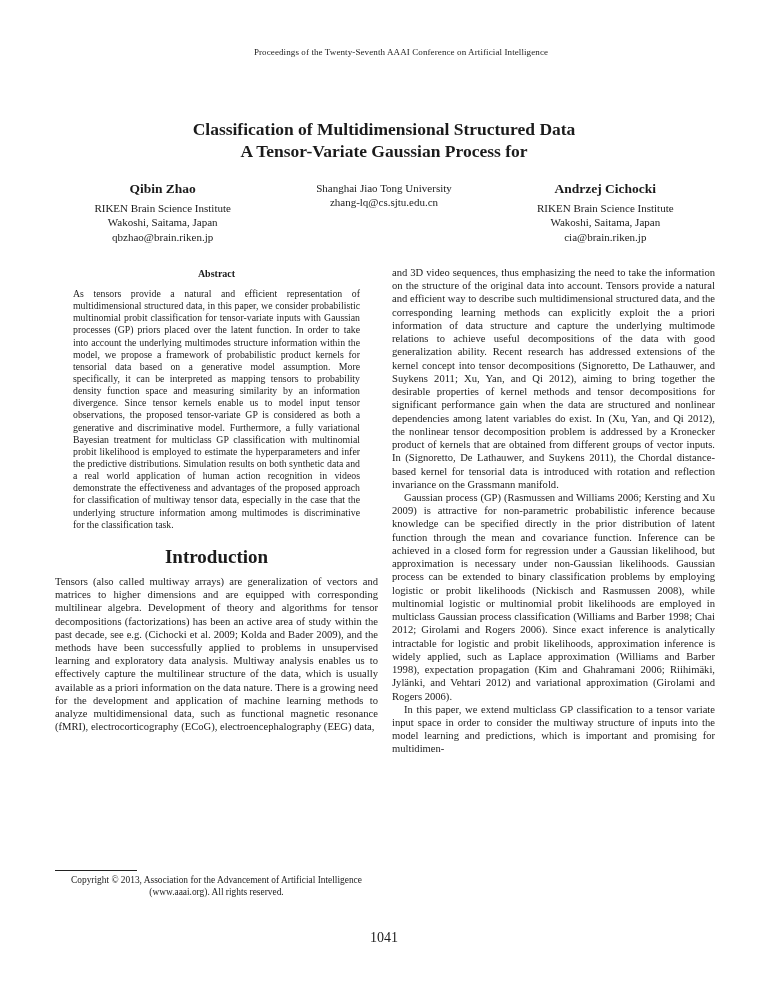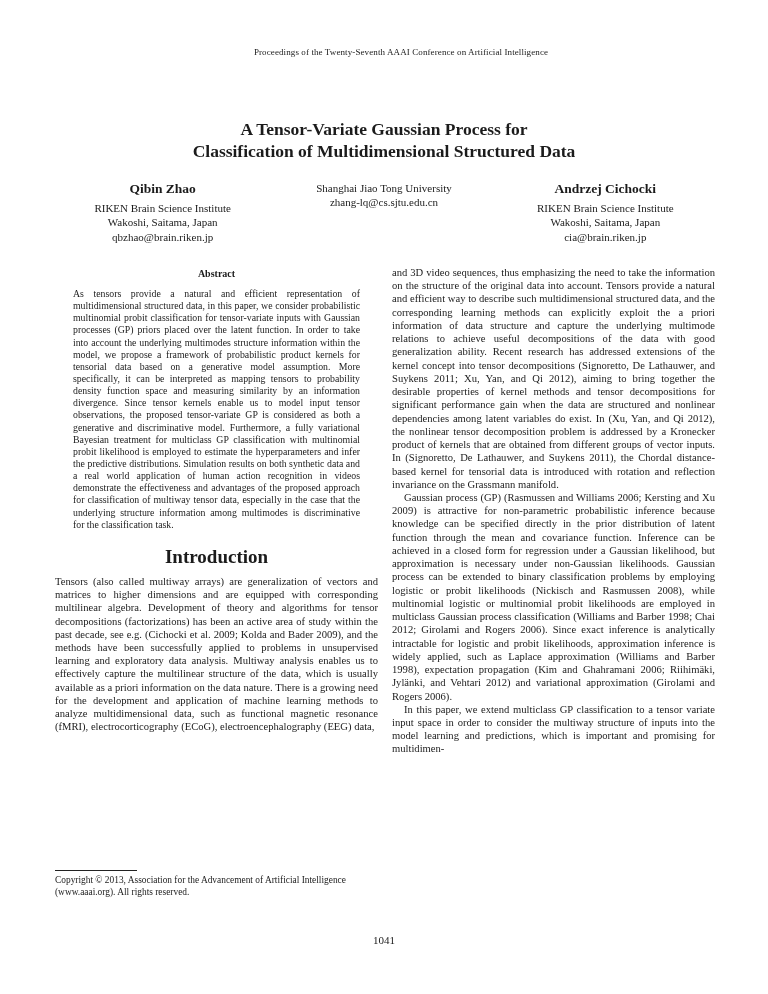--- a/index.html
+++ b/index.html
@@ -78,40 +78,40 @@
   .footnote { margin-top: auto; }
   .footnote-rule {
     width: 82px;
     border: none;
     border-top: 1.2px solid #222;
     margin: 0 0 3px 0;
   }
   .footnote-text {
     font-size: 9.4px;
     line-height: 1.3;
-    text-align: left;
+    text-align: center;
     margin: 0;
   }
   .page-number {
     position: absolute;
     bottom: 48px; left: 0; right: 0;
     text-align: center;
-    font-size: 11px;
+    font-size: 14px;
   }
 </style>
 </head>
 <body>
 
 <div class="page">
 
   <div class="conf-header">Proceedings of the Twenty-Seventh AAAI Conference on Artificial Intelligence</div>
 
   <div class="title-block">
+    <div>Classification of Multidimensional Structured Data</div>
     <div>A Tensor-Variate Gaussian Process for</div>
-    <div>Classification of Multidimensional Structured Data</div>
   </div>
 
   <div class="authors">
     <div class="author-block">
       <div class="author-name">Qibin Zhao</div>
       <div class="author-line">RIKEN Brain Science Institute</div>
       <div class="author-line">Wakoshi, Saitama, Japan</div>
       <div class="author-line">qbzhao@brain.riken.jp</div>
     </div>
     <div class="author-block">

